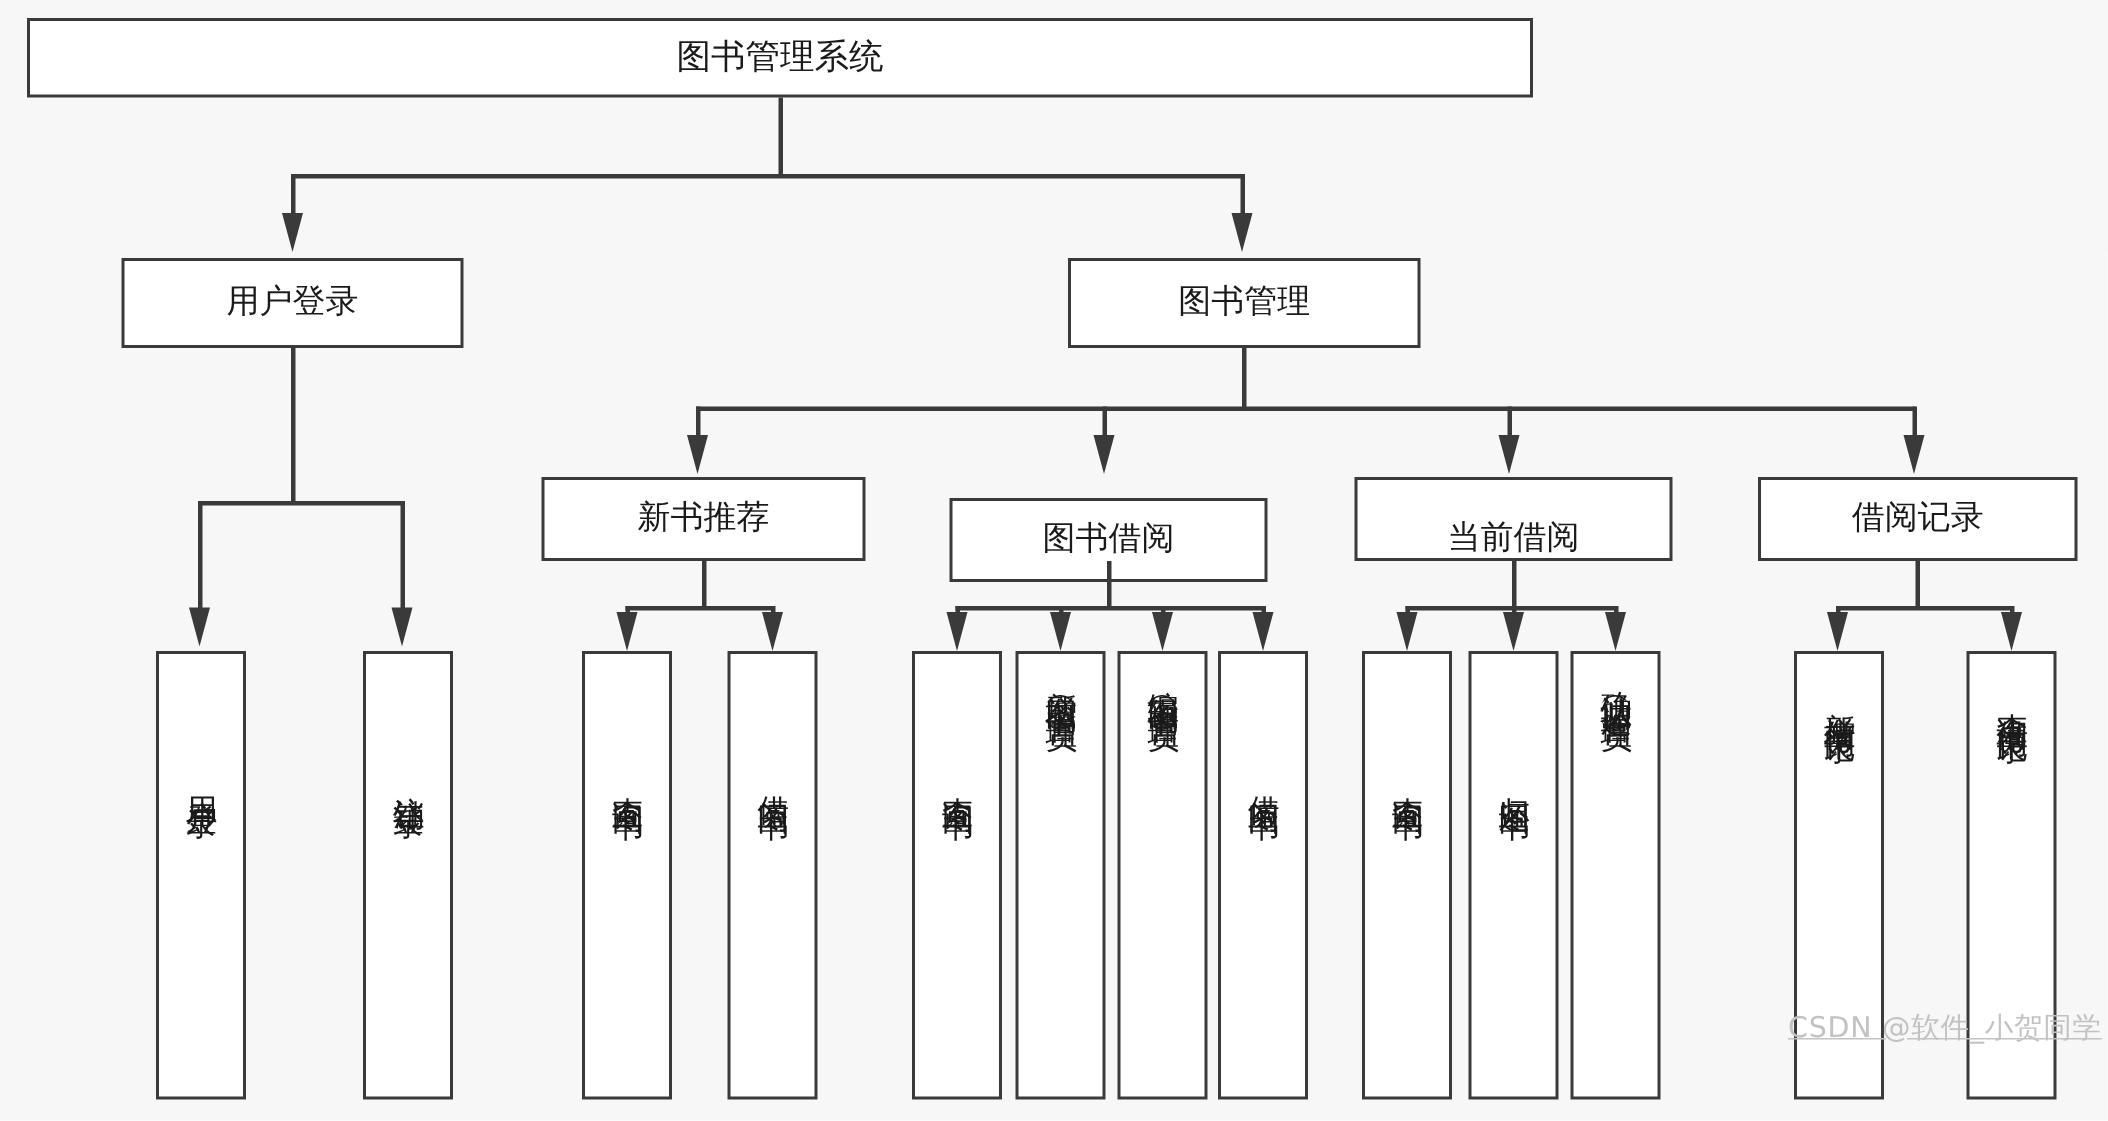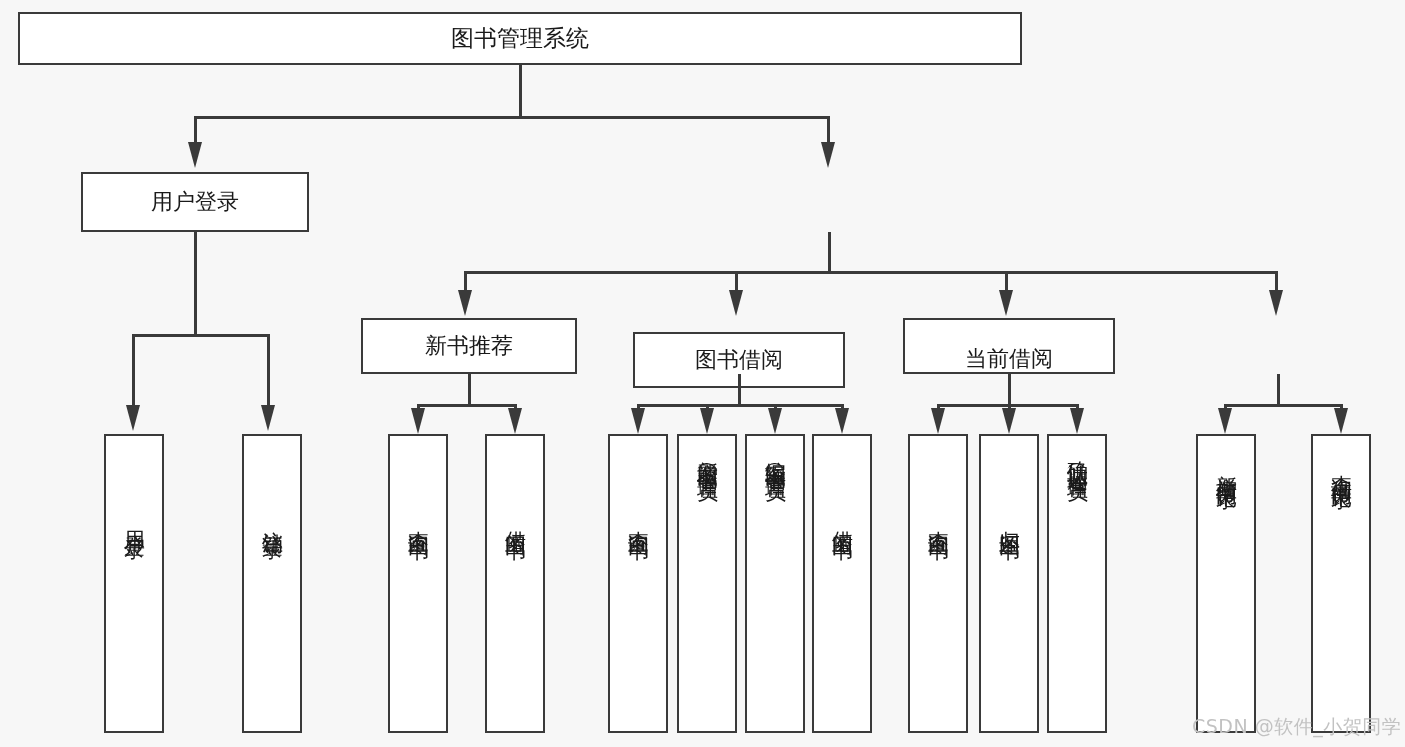--- a/index.html
+++ b/index.html
@@ -86,20 +86,23 @@
   <div class="conn h" style="left:194px; top:116px; width:635px; height:2.5px;"></div>
 
   <div class="conn v" style="left:194px; top:116px; width:2.5px; height:30px;"></div>
   <div class="arrow" style="left:188px; top:142px;"></div>
 
   <div class="conn v" style="left:827px; top:116px; width:2.5px; height:30px;"></div>
   <div class="arrow" style="left:821px; top:142px;"></div>
 
   <div class="node lvl2" style="left:81px; top:172px; width:228px; height:60px;">
     <span class="label">用户登录</span>
+  </div>
+  <div class="node lvl2" style="left:712px; top:172px; width:235px; height:60px;">
+    <span class="label">图书管理</span>
   </div>
 
   <div class="conn v" style="left:194px; top:232px; width:2.5px; height:104px;"></div>
   <div class="conn h" style="left:132px; top:334px; width:137px; height:2.5px;"></div>
   <div class="conn v" style="left:132px; top:334px; width:2.5px; height:75px;"></div>
   <div class="arrow" style="left:126px; top:405px;"></div>
   <div class="conn v" style="left:267px; top:334px; width:2.5px; height:75px;"></div>
   <div class="arrow" style="left:261px; top:405px;"></div>
 
   <div class="conn v" style="left:828px; top:232px; width:2.5px; height:42px;"></div>
@@ -115,20 +118,23 @@
 
   <div class="node lvl3" style="left:361px; top:318px; width:216px; height:56px;">
     <span class="label">新书推荐</span>
   </div>
   <div class="node lvl3" style="left:633px; top:332px; width:212px; height:56px;">
     <span class="label">图书借阅</span>
   </div>
   <div class="node lvl3" style="left:903px; top:318px; width:212px; height:56px;align-items:flex-end;">
     <span class="label">当前借阅</span>
   </div>
+  <div class="node lvl3" style="left:1172px; top:318px; width:213px; height:56px;">
+    <span class="label">借阅记录</span>
+  </div>
 
   <div class="conn v" style="left:468px; top:374px; width:2.5px; height:32px;"></div>
   <div class="conn h" style="left:417px; top:404px; width:99px; height:2.5px;"></div>
   <div class="conn v" style="left:417px; top:404px; width:2.5px; height:9px;"></div>
   <div class="arrow" style="left:411px; top:408px;"></div>
   <div class="conn v" style="left:514px; top:404px; width:2.5px; height:9px;"></div>
   <div class="arrow" style="left:508px; top:408px;"></div>
 
   <div class="conn v" style="left:738px; top:374px; width:2.5px; height:32px;"></div>
   <div class="conn h" style="left:637px; top:404px; width:206px; height:2.5px;"></div>
@@ -194,15 +200,15 @@
     <span class="label">确认归还（管理员）</span>
   </div>
 
   <div class="node leaf pad-small" style="left:1196px; top:434px; width:60px; height:299px;">
     <span class="label">新增借阅记录</span>
   </div>
   <div class="node leaf pad-small" style="left:1311px; top:434px; width:60px; height:299px;">
     <span class="label">查询借阅记录</span>
   </div>
 
-  <div class="watermark" style="left:1192px; top:714px;">CSDN @软件_小贺同学</div>
+  <div class="watermark" style="left:1192px; top:672px;text-decoration:underline;">CSDN @软件_小贺同学</div>
 
 </div>
 
 </body></html>

